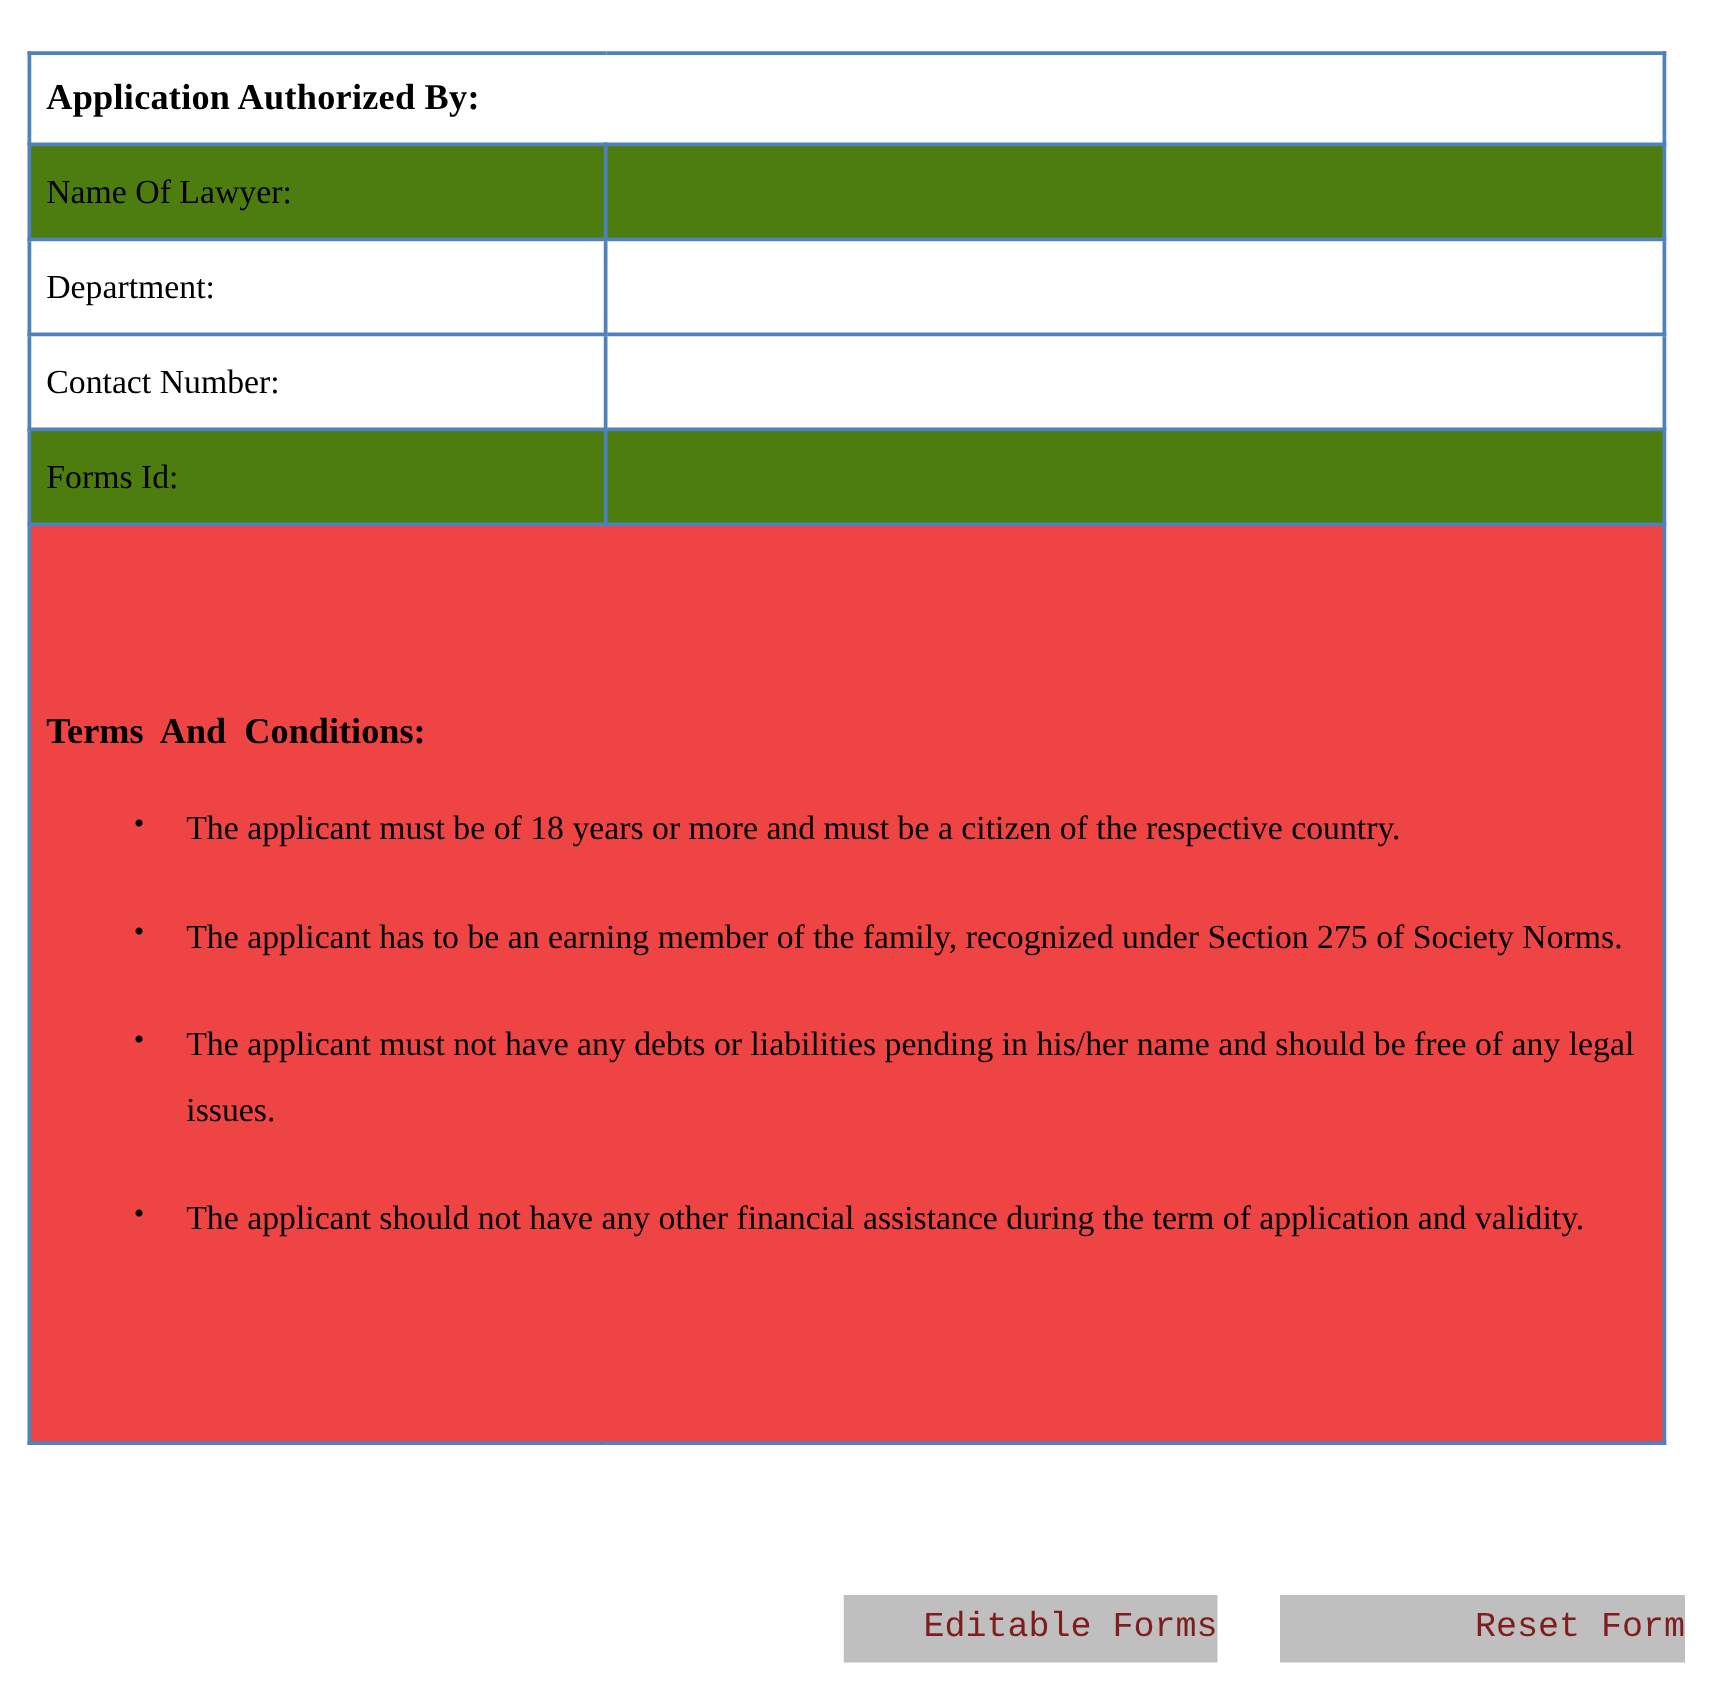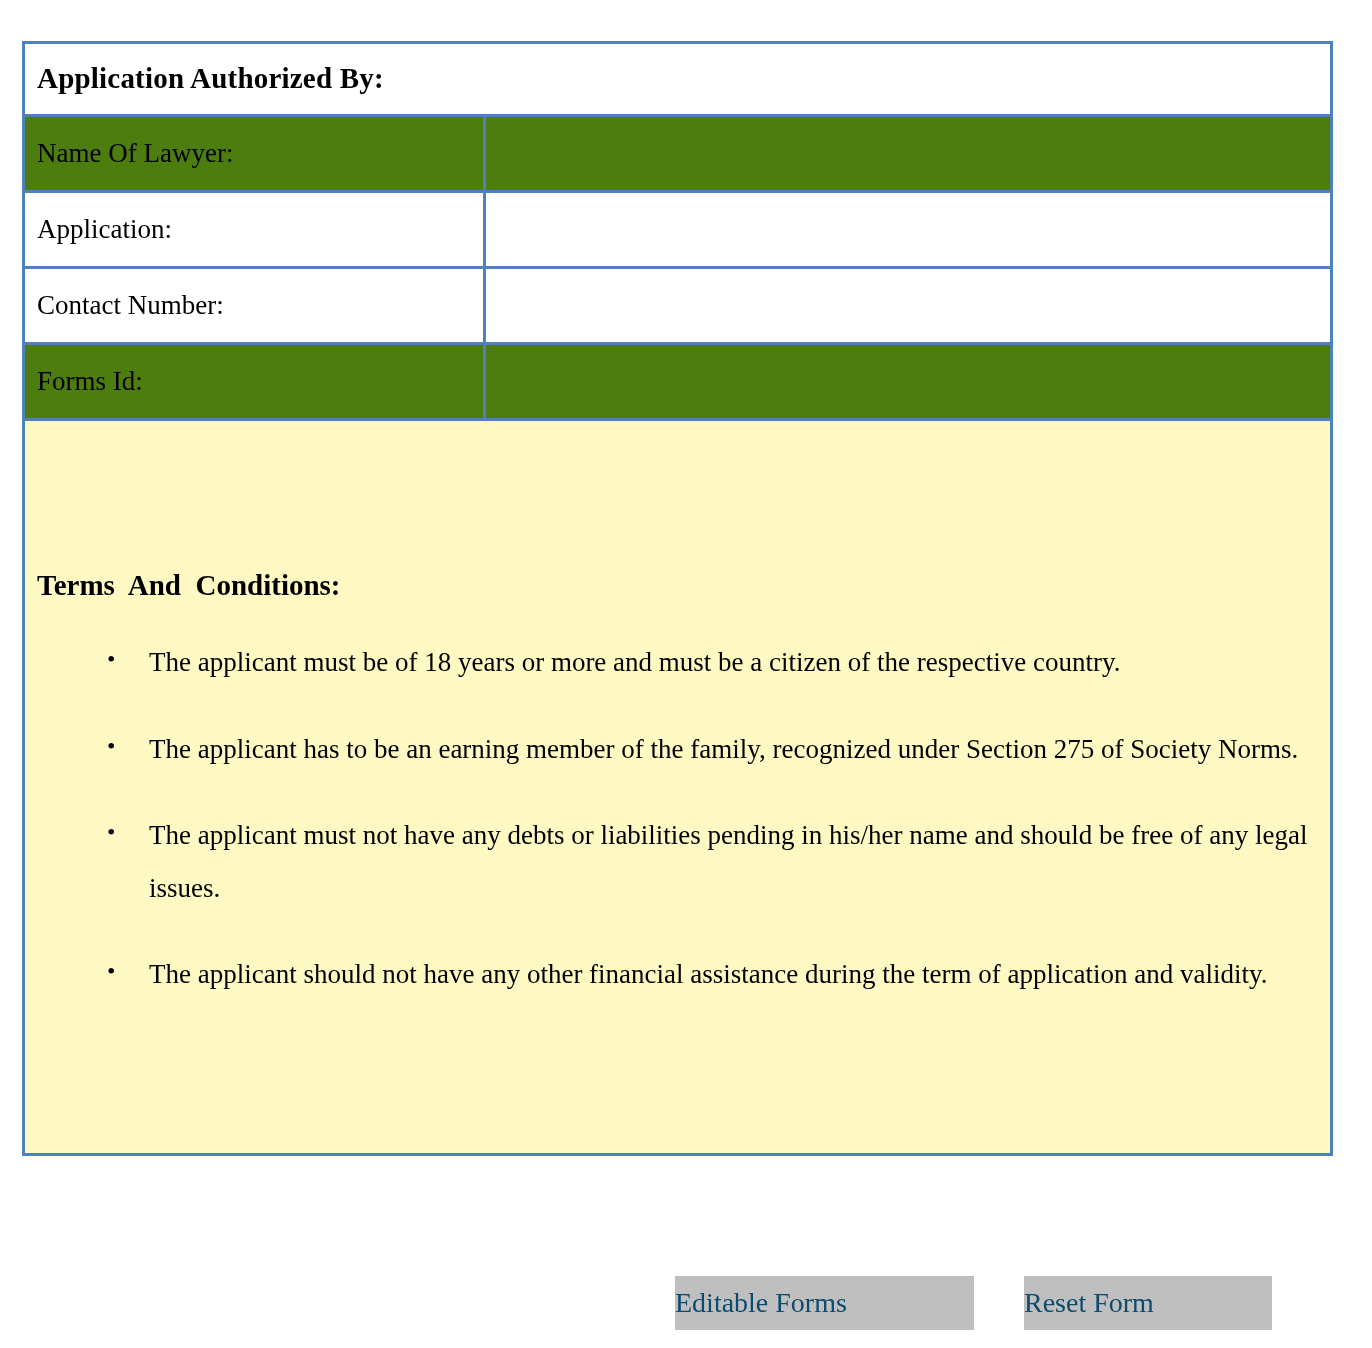--- a/index.html
+++ b/index.html
@@ -64,21 +64,21 @@
   .row-shaded .value-cell {
     background: #4d7c0f;
   }
   .row-plain .label-cell,
   .row-plain .value-cell {
     background: #ffffff;
   }
 
   
   .terms-cell {
-    background: #fef9c3;
+    background: #ef4444;
     height: 700px;
     vertical-align: top;
     padding: 14px 18px 18px 12px !important;
   }
   .terms-title {
     font-size: 29px;
     font-weight: bold;
     margin: 0 0 34px 0;
     white-space: pre;
   }
@@ -115,29 +115,29 @@
     height: 54px;
   }
   .form-button {
     position: absolute;
     top: 0;
     height: 54px;
     background: #bfbfbf;
     border: none;
     padding: 0;
     margin: 0;
-    font-family: Liberation Serif, serif;
+    font-family: Liberation Mono, monospace;
     font-size: 28px;
-    color: #0c4a6e;
-    text-align: left;
+    color: #7f1d1d;
+    text-align: right;
     line-height: 54px;
     cursor: pointer;
   }
   .btn-editable { left: 675px; width: 299px; }
-  .btn-reset    { left: 1024px; width: 248px; }
+  .btn-reset    { left: 1024px; width: 324px; }
 </style>
 </head>
 <body>
 
 <div class="page">
 
   <table class="form-table">
     <colgroup>
       <col style="width:460px">
       <col style="width:845px">
@@ -149,21 +149,21 @@
           <div class="header-title">Application Authorized By:</div>
         </td>
       </tr>
 
       <tr class="row-shaded">
         <td class="label-cell">Name Of Lawyer:</td>
         <td class="value-cell"></td>
       </tr>
 
       <tr class="row-plain">
-        <td class="label-cell">Application:</td>
+        <td class="label-cell">Department:</td>
         <td class="value-cell"></td>
       </tr>
 
 
       <tr class="row-plain">
         <td class="label-cell">Contact Number:</td>
         <td class="value-cell"></td>
       </tr>
 
       <tr class="row-shaded">

